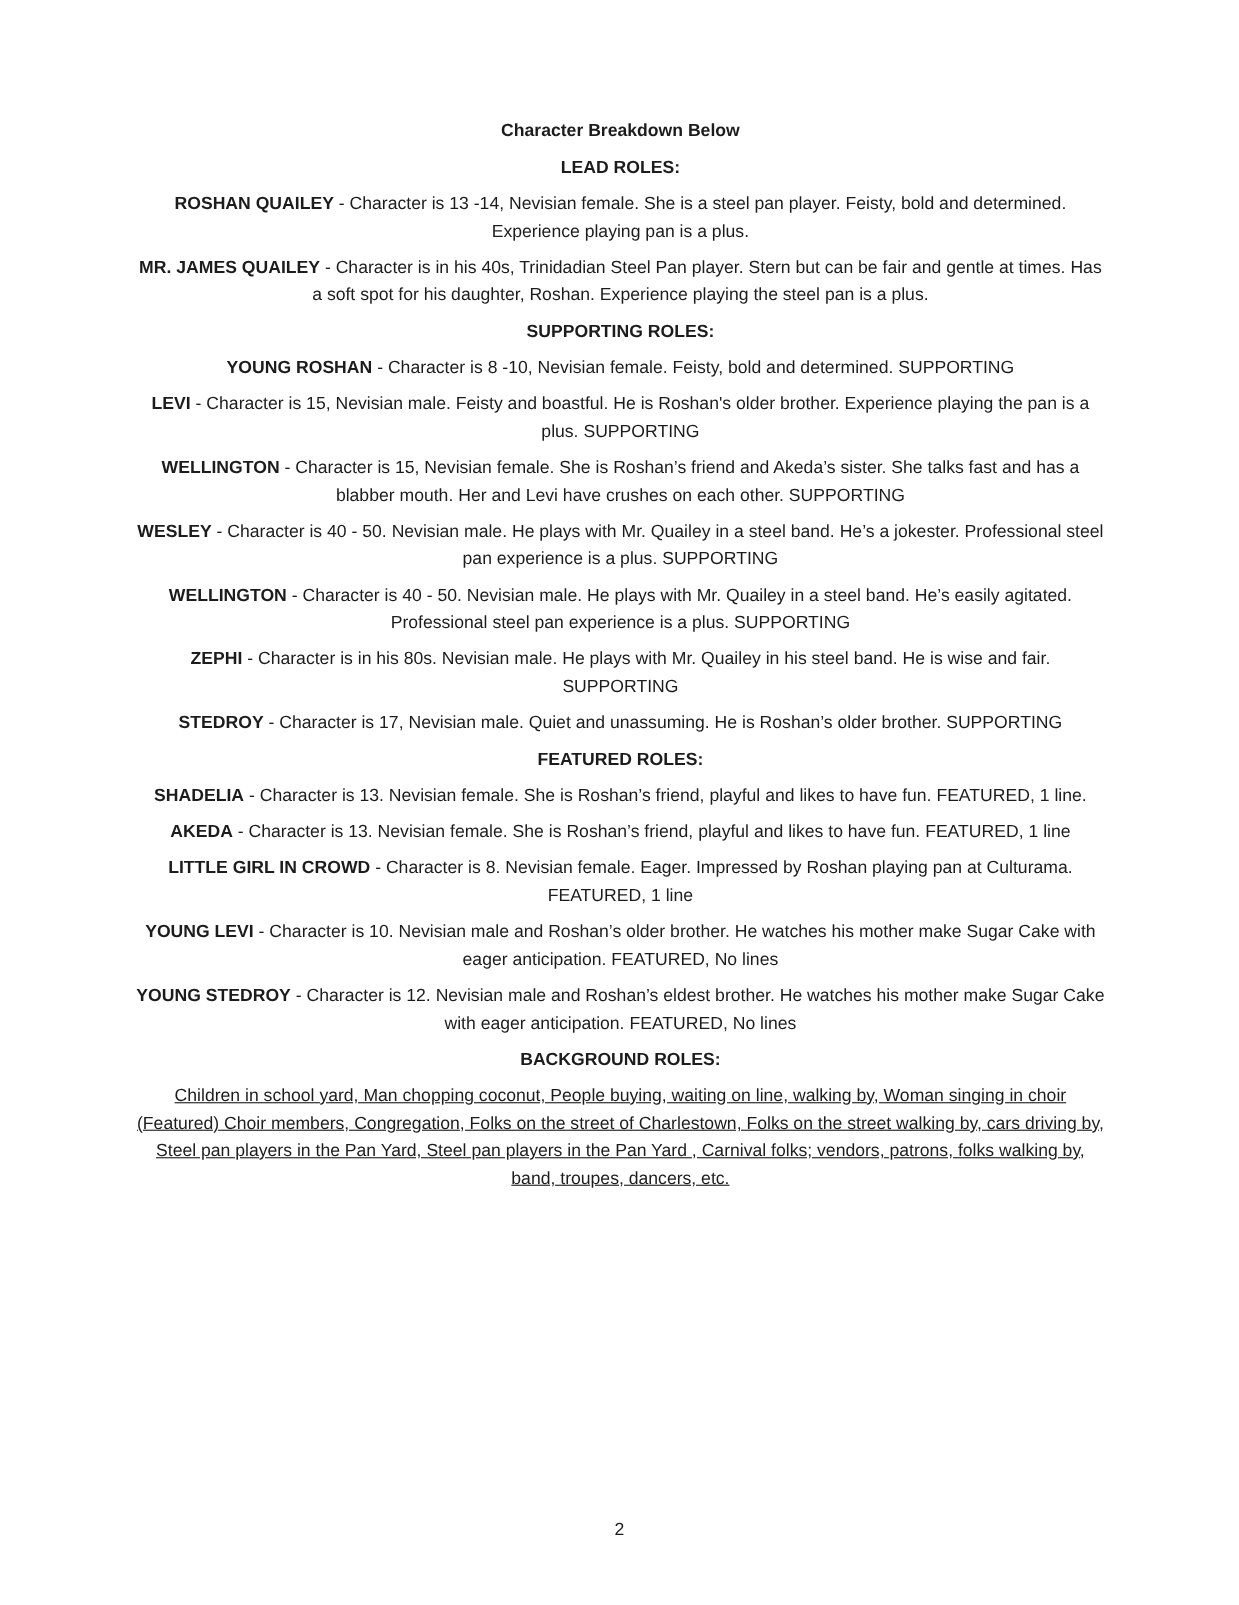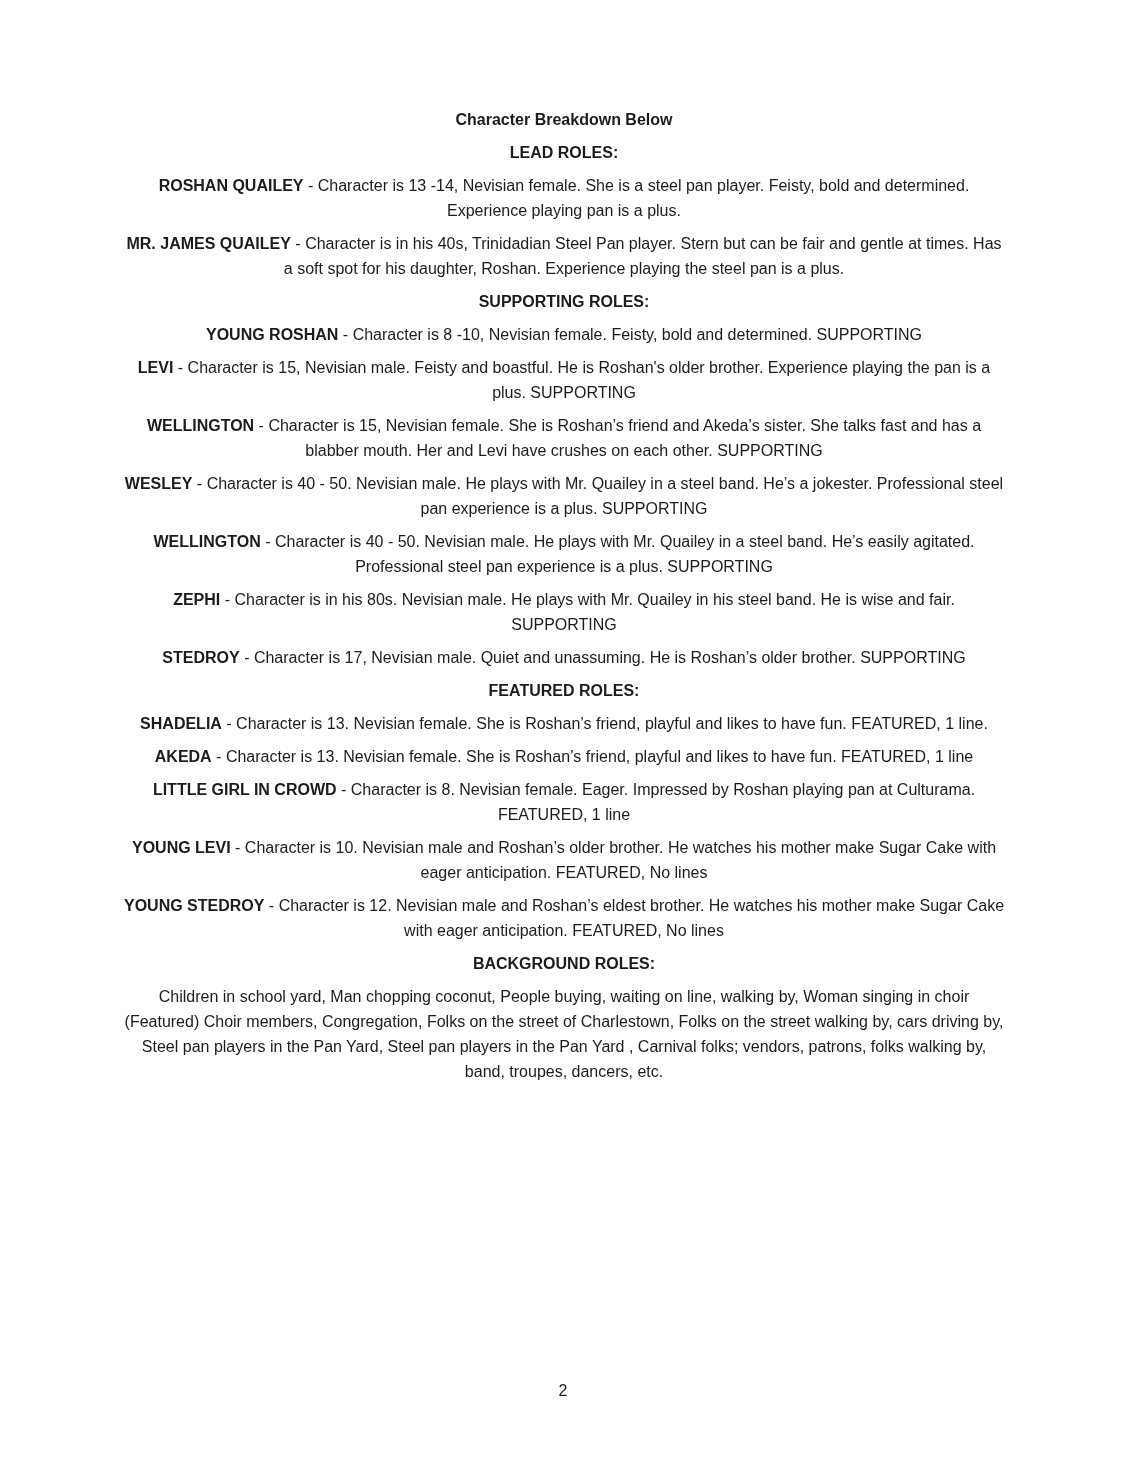--- a/index.html
+++ b/index.html
@@ -28,20 +28,21 @@
   .role {
     margin: 0 0 8px 0;
     text-align: center;
   }
   .role-name {
     font-weight: bold;
   }
   .background-paragraph {
     margin: 0 0 8px 0;
     text-align: center;
+    text-decoration: underline;
   }
   .page-number {
     position: absolute;
     left: 0;
     right: 0;
     top: 1378px;
     text-align: center;
   }
 </style>
 </head>

